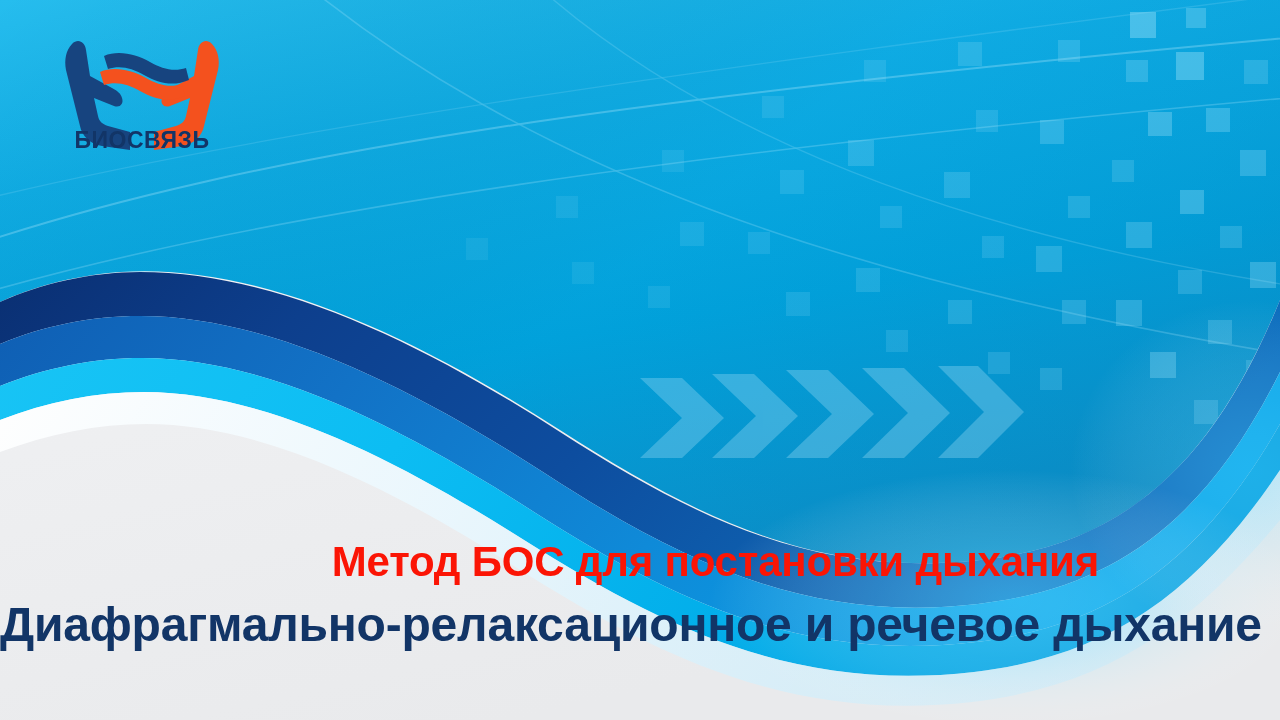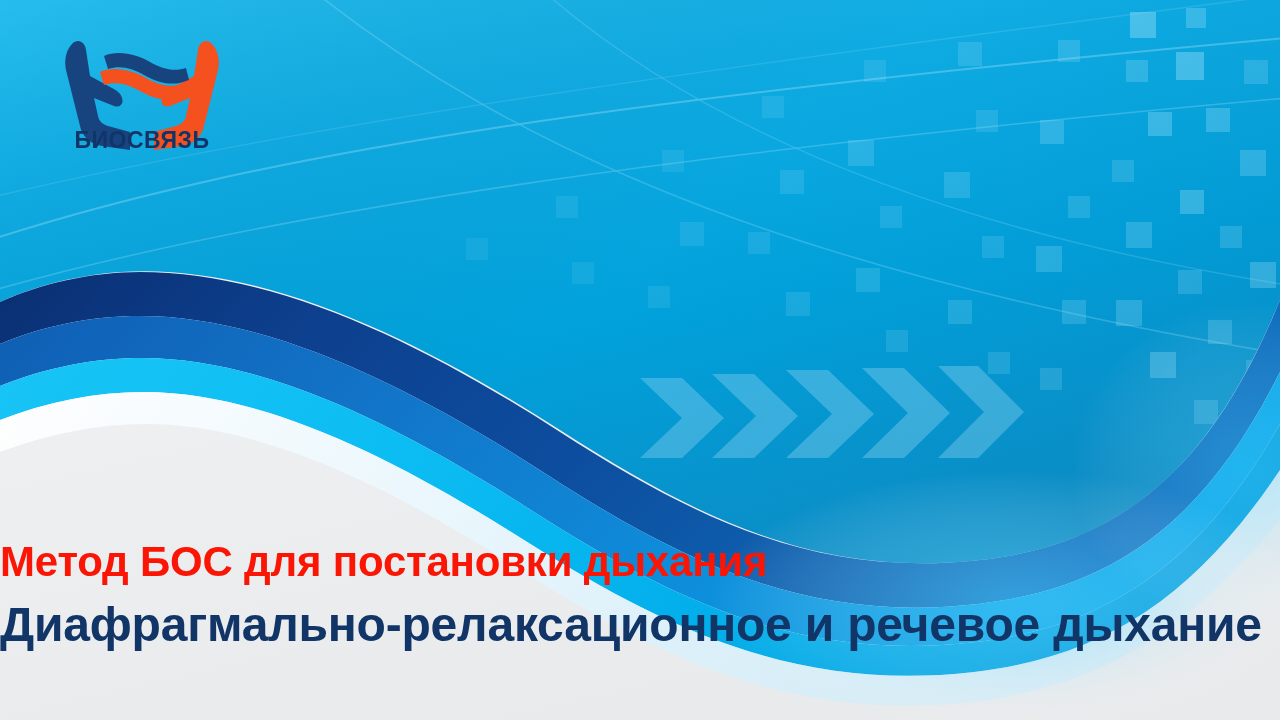--- a/index.html
+++ b/index.html
@@ -37,21 +37,21 @@
     height: 150px;
   }
   #logo svg { display: block; }
 
   
   #caption-block {
     position: absolute;
     left: 0;
     top: 540px;
     width: 1099px;
-    text-align: left;
+    text-align: right;
   }
   #title-main {
     font-family: "Liberation Sans", sans-serif;
     font-size: 42px;
     font-weight: bold;
     line-height: 1.07;
     letter-spacing: -0.2px;
     color: #fb1505;
     margin: 0;
     white-space: nowrap;

